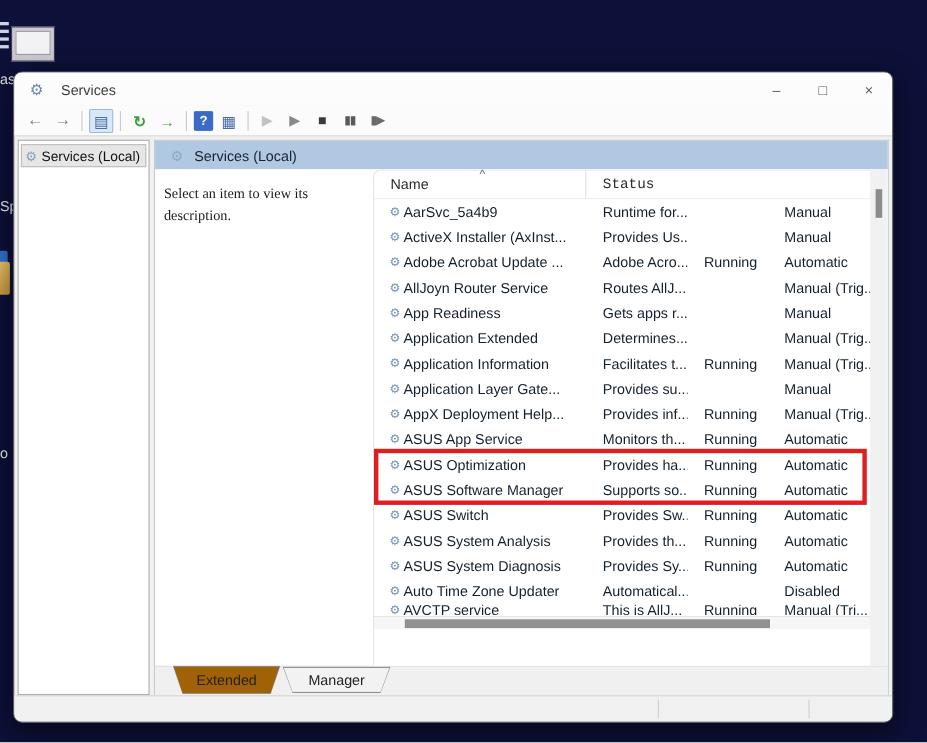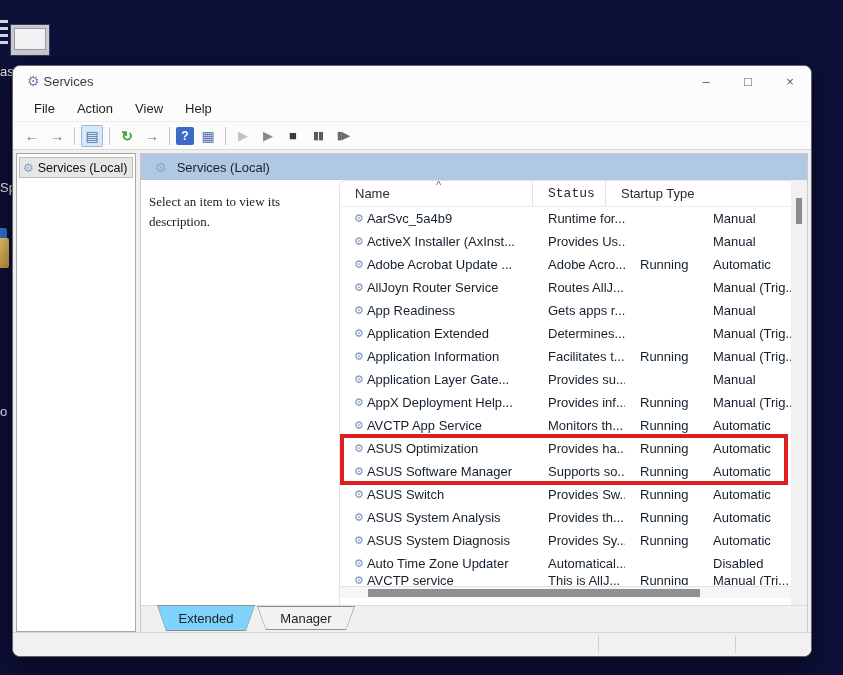--- a/index.html
+++ b/index.html
@@ -18,21 +18,21 @@
   .folder-sliver { position:absolute; left:0; top:238px; width:9px; height:30px; background:linear-gradient(#e8c268,#c89a3e); border-radius:0 2px 2px 0; }
   .blue-sliver { position:absolute; left:0; top:228px; width:7px; height:12px; background:#2f6fd0; border-radius:0 2px 2px 0; }
 
   
   .win { position:absolute; left:12px; top:65px; width:800px; height:592px; background:#f0f0f0;
          border:1px solid #62626a; border-radius:8px; overflow:hidden;
          box-shadow:0 8px 24px rgba(0,0,0,.55); display:flex; flex-direction:column; }
 
   .titlebar { height:30px; background:#fcfcfc; display:flex; align-items:center; flex:0 0 auto; }
   .titlebar .app-icon { margin-left:14px; font-size:14px; color:#6b87a8; }
-  .titlebar .title { margin-left:4px; font-size:13px; color:#3c3c3c; }
+  .titlebar .title { margin-left:16px; font-size:13px; color:#3c3c3c; }
   .controls { margin-left:auto; display:flex; height:100%; }
   .ctl { width:42px; display:flex; align-items:center; justify-content:center; font-size:13px; color:#5a5a5a; }
 
   .menubar { height:26px; background:#fcfcfc; display:flex; align-items:center; padding-left:10px; border-bottom:1px solid #ececec; flex:0 0 auto; }
   .menu-item { padding:0 11px; font-size:13px; color:#1f1f1f; }
 
   .toolbar { height:28px; background:#fbfbfb; border-bottom:1px solid #d8d8d8; display:flex; align-items:center; padding-left:8px; gap:3px; flex:0 0 auto; }
   .tb { width:22px; height:22px; display:flex; align-items:center; justify-content:center; font-size:13px; border:1px solid transparent; border-radius:2px; }
   .tb.active { background:#d9e8f7; border-color:#9ab8d8; }
   .tb-sep { width:1px; height:18px; background:#c9c9c9; margin:0 3px; }
@@ -90,21 +90,21 @@
   .hscroll .thumb { position:absolute; left:28px; top:2px; width:332px; height:8px; background:#909090; }
 
   .vscroll { width:16px; flex:0 0 auto; background:#f1f1f1; position:relative; }
   .vscroll .thumb { position:absolute; left:5px; top:18px; width:6px; height:26px; background:#8c8c8c; }
 
   .tab-row { height:27px; background:#f0f0f0; display:flex; align-items:flex-start; padding-left:16px; flex:0 0 auto; border-top:1px solid #dcdcdc; }
   .tab { position:relative; height:24px; margin-right:2px; }
   .tab .shape { position:absolute; inset:0; background:#8f8f8f; clip-path:polygon(0 0,100% 0,calc(100% - 9px) 100%,9px 100%); }
   .tab .face { position:absolute; inset:1px; background:#f2f2f2; clip-path:polygon(0 0,100% 0,calc(100% - 8px) 100%,8px 100%);
                display:flex; align-items:center; justify-content:center; font-size:13px; color:#222; }
-  .tab.active .face { background:#7dd3fc; }
+  .tab.active .face { background:#a16207; }
   .tab.active { height:26px; margin-top:-1px; }
 
   .statusbar { height:24px; background:#f1f1f1; border-top:1px solid #d5d5d5; position:relative; flex:0 0 auto; }
   .sb-sep { position:absolute; top:3px; bottom:3px; width:1px; background:#cfcfcf; }
   .sb-sep.s1 { left:585px; } .sb-sep.s2 { left:722px; }
 </style>
 </head>
 <body>
 
 <div class="desktop" data-name="desktop">
@@ -132,26 +132,20 @@
     <div class="titlebar" data-name="titlebar">
       <span class="app-icon" data-name="services-gear-icon">⚙</span>
       <span class="title" data-name="window-title">Services</span>
       <div class="controls" id="win-controls" data-name="window-controls">
           <div class="ctl" data-name="minimize-button">–</div>
           <div class="ctl" data-name="maximize-button">□</div>
           <div class="ctl" data-name="close-button">×</div>
         </div>
     </div>
 
-    <div class="menubar" id="menubar" data-name="menu-bar">
-        <span class="menu-item" data-name="menu-file">File</span>
-        <span class="menu-item" data-name="menu-action">Action</span>
-        <span class="menu-item" data-name="menu-view">View</span>
-        <span class="menu-item" data-name="menu-help">Help</span>
-      </div>
 
     <div class="toolbar" id="toolbar" data-name="toolbar">
         <div class="tb" data-name="back-icon">←</div>
         <div class="tb" data-name="forward-icon">→</div>
         <div class="tb-sep" data-name="toolbar-separator"></div>
         <div class="tb active" data-name="show-console-tree-icon">▤</div>
         <div class="tb-sep" data-name="toolbar-separator"></div>
         <div class="tb" data-name="refresh-icon">↻</div>
         <div class="tb" data-name="export-list-icon">→</div>
         <div class="tb-sep" data-name="toolbar-separator"></div>
@@ -187,23 +181,20 @@
 
           <div class="list-wrap" data-name="service-list">
             <div class="hdr-row" data-name="column-header-row">
               <div class="hdr-cell c-name" data-name="column-header-name">
                 <span>Name</span>
                 <span class="sort-caret" data-name="sort-ascending-icon">^</span>
               </div>
               <div class="hdr-cell c-status" data-name="column-header-status">
                 <span>Status</span>
               </div>
-              <div class="hdr-cell c-startup" data-name="column-header-startup-type">
-                <span>Startup Type</span>
-              </div>
             </div>
 
             <div class="rows" id="rows" data-name="service-rows">
                 <div class="svc-row" data-name="service-row">
     <div class="cell name">
       <span class="gear" data-name="service-gear-icon">⚙</span>
       <span class="nm" data-name="service-name">AarSvc_5a4b9</span>
     </div>
     <div class="cell desc" data-name="service-description">Runtime for...</div>
     <div class="cell status" data-name="service-status"></div>
@@ -277,21 +268,21 @@
       <span class="gear" data-name="service-gear-icon">⚙</span>
       <span class="nm" data-name="service-name">AppX Deployment Help...</span>
     </div>
     <div class="cell desc" data-name="service-description">Provides inf...</div>
     <div class="cell status" data-name="service-status">Running</div>
     <div class="cell startup" data-name="service-startup-type">Manual (Trig...</div>
   </div>
                 <div class="svc-row" data-name="service-row">
     <div class="cell name">
       <span class="gear" data-name="service-gear-icon">⚙</span>
-      <span class="nm" data-name="service-name">AVCTP App Service</span>
+      <span class="nm" data-name="service-name">ASUS App Service</span>
     </div>
     <div class="cell desc" data-name="service-description">Monitors th...</div>
     <div class="cell status" data-name="service-status">Running</div>
     <div class="cell startup" data-name="service-startup-type">Automatic</div>
   </div>
                 <div class="svc-row" data-name="service-row">
     <div class="cell name">
       <span class="gear" data-name="service-gear-icon">⚙</span>
       <span class="nm" data-name="service-name">ASUS Optimization</span>
     </div>

